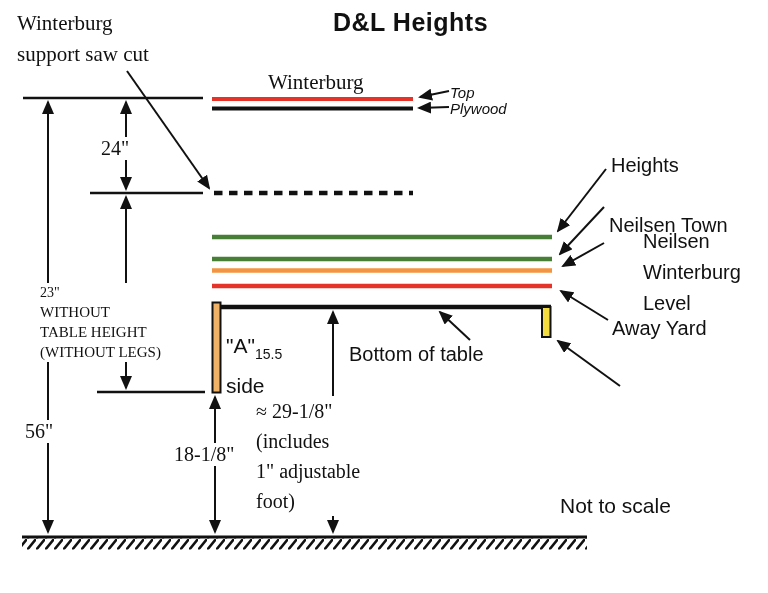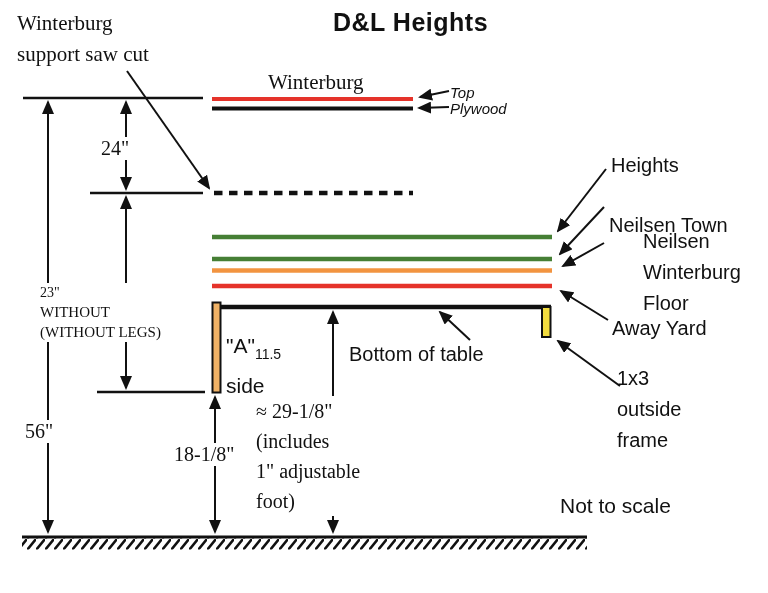--- a/index.html
+++ b/index.html
@@ -83,52 +83,48 @@
   <div class="lbl ctr f21" style="left:268px;top:70px;width:120px;">Winterburg</div>
 
   <div class="lbl f15" style="left:450px;top:84px;">Top</div>
   <div class="lbl f15" style="left:450px;top:100px;">Plywood</div>
 
   <div class="lbl ctr dim bgw" style="left:101px;top:137px;width:52px;">24"</div>
 
   <div class="lbl ctr bgw" style="left:40px;top:283px;width:164px;">
     <div class="small23">23"</div>
     <div class="maxline">WITHOUT</div>
+    <div class="maxline">TABLE HEIGHT</div>
     <div class="maxline">(WITHOUT LEGS)</div>
   </div>
 
   <div class="lbl ctr dim bgw" style="left:25px;top:420px;width:46px;">56"</div>
   <div class="lbl ctr dim bgw" style="left:174px;top:443px;width:84px;">18-1/8"</div>
 
   <div class="lbl ctr dim lh30 bgw" style="left:256px;top:396px;width:154px;">
     <div>≈ 29-1/8"</div>
     <div>(includes</div>
     <div>1" adjustable</div>
     <div>foot)</div>
   </div>
 
   <div class="lbl f21" style="left:226px;top:330px;line-height:32px;">
-    <span>"A"</span><span class="sub">11.5</span>
+    <span>"A"</span><span class="sub">15.5</span>
     <div>side</div>
   </div>
 
   <div class="lbl f20" style="left:349px;top:342px;">Bottom of table</div>
 
   <div class="lbl f20" style="left:611px;top:153px;">Heights</div>
   <div class="lbl f20" style="left:609px;top:213px;">Neilsen Town</div>
 
   <div class="lbl f20 lh31" style="left:609px;top:226px;margin-left:34px;">
     <div>Neilsen</div>
     <div>Winterburg</div>
-    <div>Floor</div>
+    <div>Level</div>
   </div>
 
   <div class="lbl f20" style="left:612px;top:316px;">Away Yard</div>
 
-  <div class="lbl f20 lh31" style="left:617px;top:363px;">
-    <div>1x3</div>
-    <div>outside</div>
-    <div>frame</div>
-  </div>
 
   <div class="lbl f21" style="left:560px;top:494px;">Not to scale</div>
 
 </div>
 
 </body></html>

